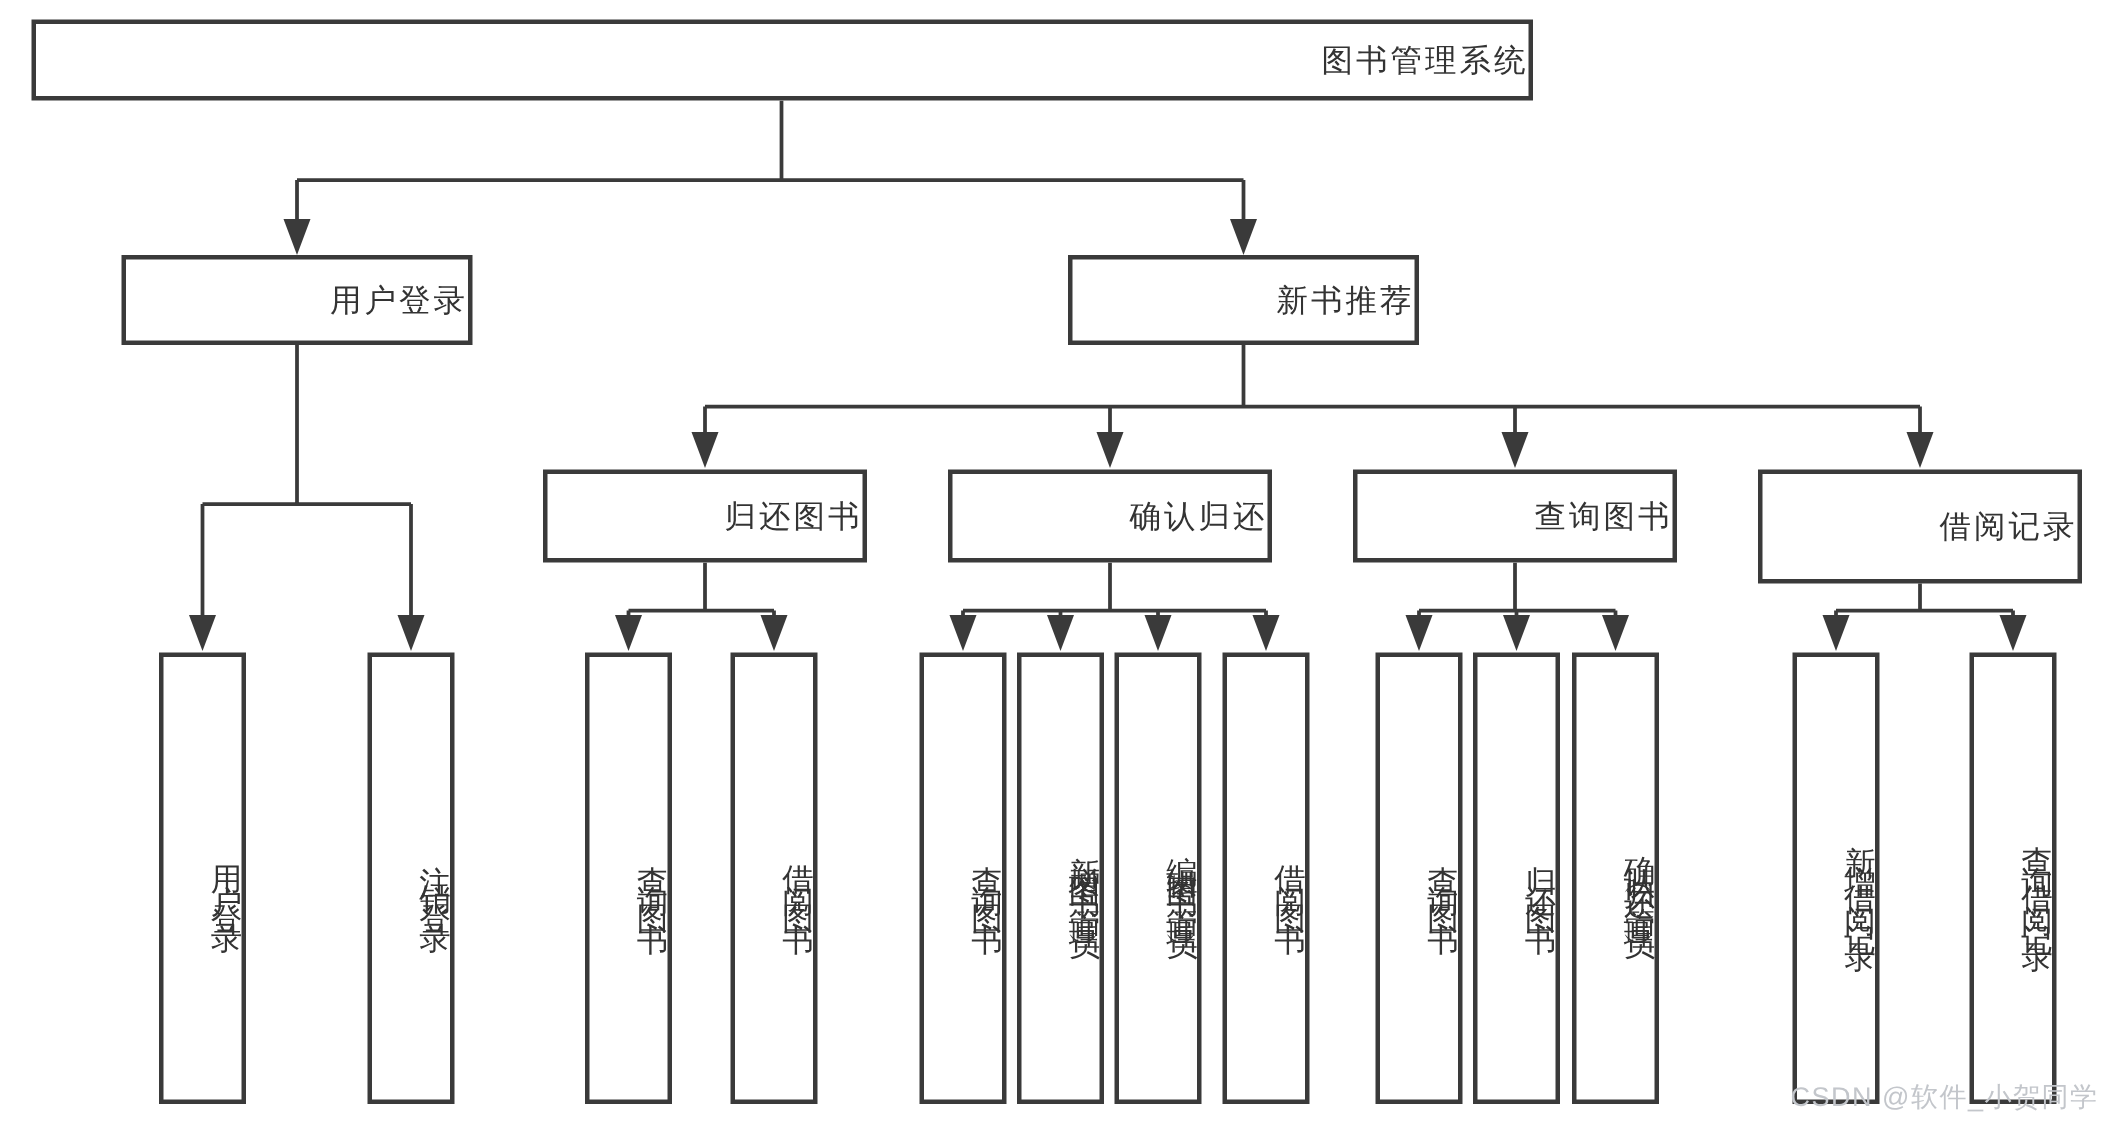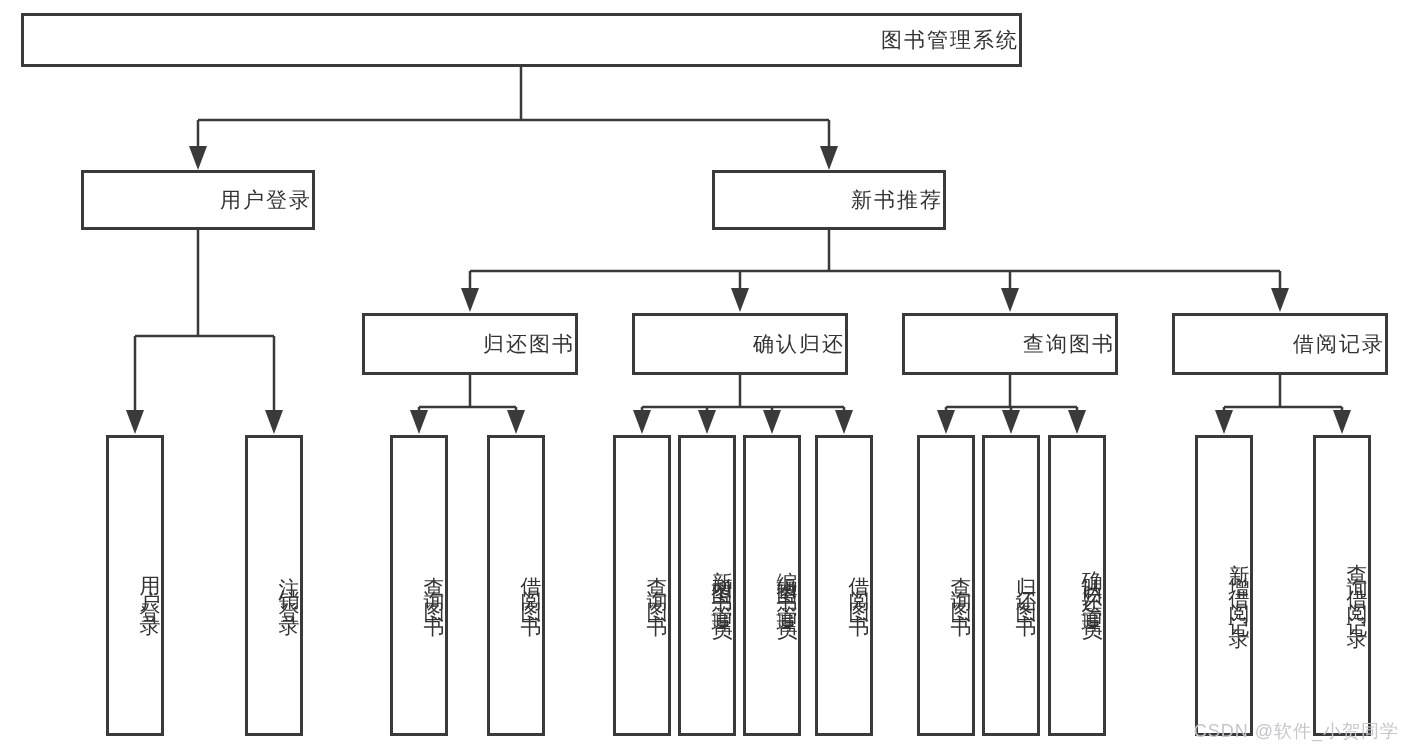--- a/index.html
+++ b/index.html
@@ -112,21 +112,21 @@
 
   <div class="node" style="left:362px;top:313px;width:216px;height:62px">
     <span>归还图书</span>
   </div>
   <div class="node" style="left:632px;top:313px;width:216px;height:62px">
     <span>确认归还</span>
   </div>
   <div class="node" style="left:902px;top:313px;width:216px;height:62px">
     <span>查询图书</span>
   </div>
-  <div class="node" style="left:1172px;top:313px;width:216px;height:62px">
+  <div class="node" style="left:1172px;top:313px;width:216px;height:76px">
     <span>借阅记录</span>
   </div>
 
   <div class="node leaf" style="left:106px;top:435px;width:58px;height:301px">
     <span>用户登录</span>
   </div>
   <div class="node leaf" style="left:245px;top:435px;width:58px;height:301px">
     <span>注销登录</span>
   </div>
 

